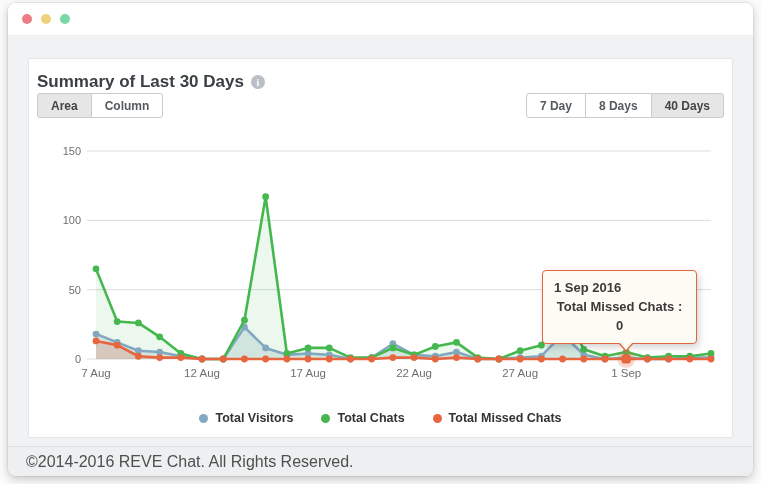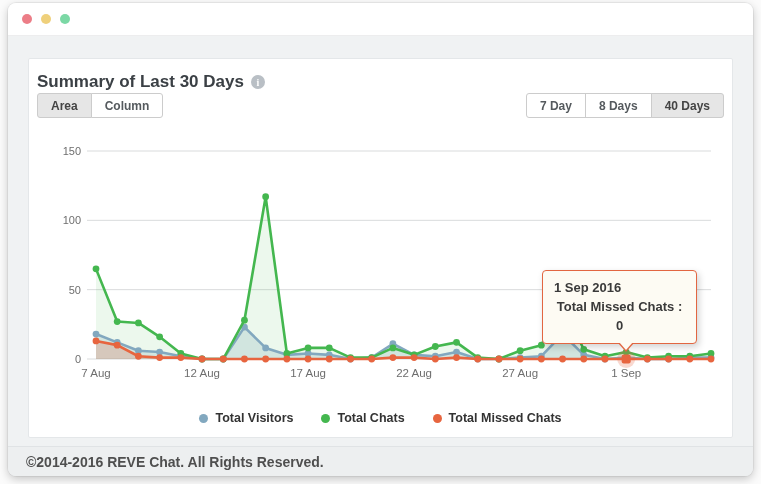--- a/index.html
+++ b/index.html
@@ -56,21 +56,21 @@
     border-left:7px solid transparent; border-right:7px solid transparent; border-top:8px solid #fdfbf3;
   }
   .tooltip-title { font-weight:700; color:#3a3a3a; }
   .tooltip-row.bold { font-weight:700; color:#3a3a3a;text-align:center; }
   .legend { display:flex; justify-content:center; align-items:center; margin-top:27px; padding-bottom:4px; }
   .legend-item { display:flex; align-items:center; margin:0 14px; }
   .legend-dot { width:9px; height:9px; border-radius:50%; margin-right:7px; }
   .legend-label { font-size:12.5px; font-weight:700; color:#333; }
   .footer {
     flex:0 0 auto; height:30px; background:#edeff0; border-top:1px solid #e0e3e5;
-    display:flex; align-items:center; padding-left:18px; font-size:14px; color:#4f4f4f;font-weight:bold;
+    display:flex; align-items:center; padding-left:18px; font-size:16px; color:#4f4f4f;
   }
 </style>
 </head>
 <body>
 
 <div class="window">
 
   <div class="titlebar">
     <span class="dot dot-close"></span>
     <span class="dot dot-min"></span>

